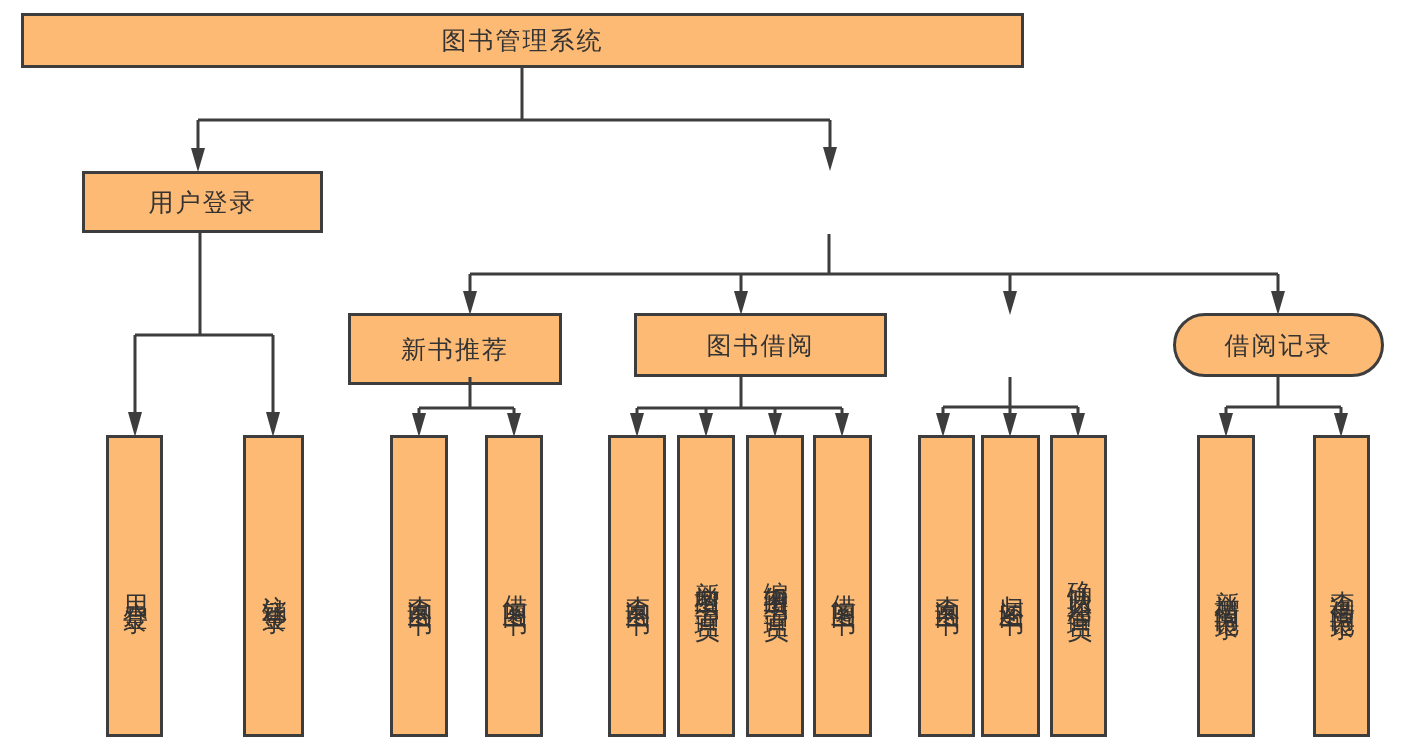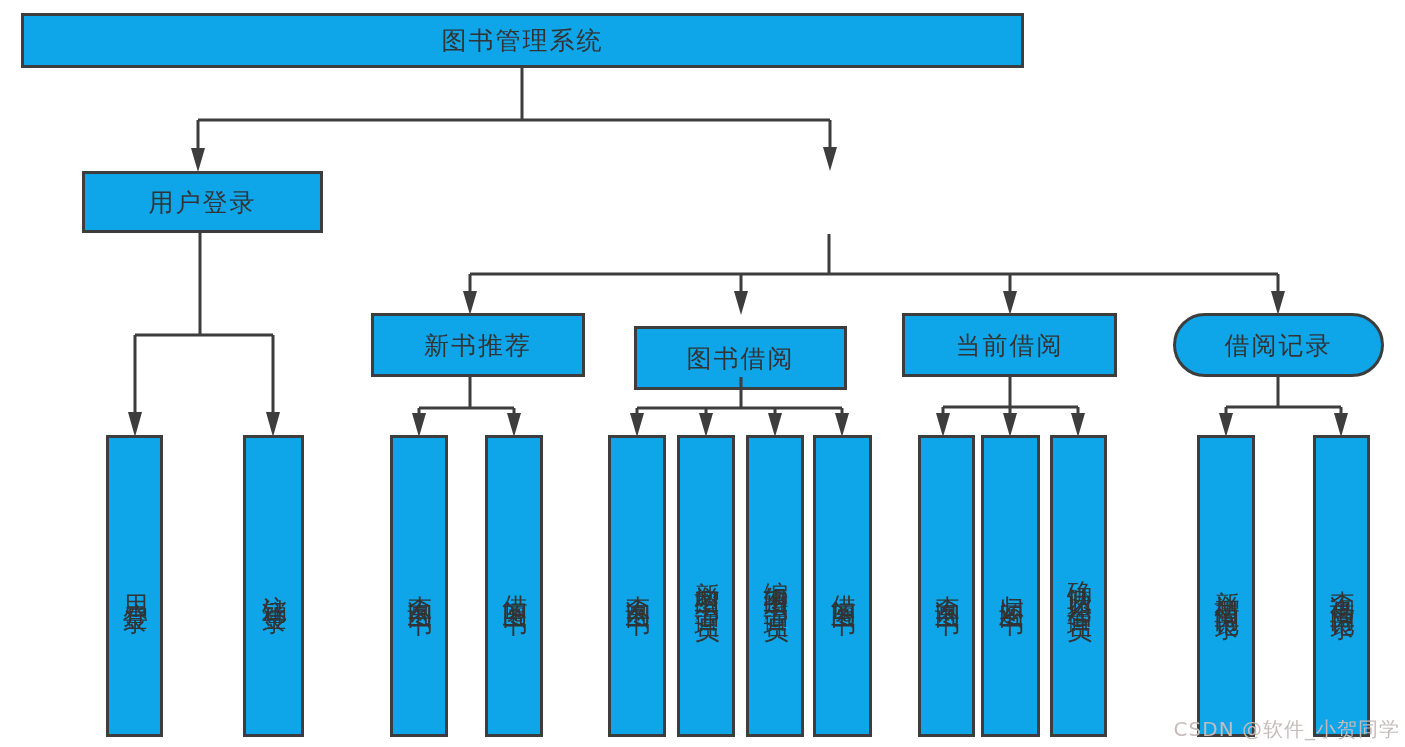--- a/index.html
+++ b/index.html
@@ -13,21 +13,21 @@
     position:relative;
     width:1405px;height:747px;
     background:var(--background);
     font-family:"DejaVu Sans","Liberation Sans",sans-serif;
     overflow:hidden;
   }
   .node{
     position:absolute;
     box-sizing:border-box;
     border:3px solid var(--line);
-    background:#0ea5e9;
+    background:#fdba74;
     display:grid;
     place-items:center;
     color:var(--text);
   }
   .hnode span{
     font-size:25px;
     letter-spacing:2px;
     white-space:nowrap;
   }
   .vnode span{
@@ -67,28 +67,25 @@
 <div class="canvas">
 
   <div class="node hnode" style="left:21px;top:13px;width:1003px;height:55px;">
     <span>图书管理系统</span>
   </div>
 
   <div class="node hnode" style="left:82px;top:171px;width:241px;height:62px;">
     <span>用户登录</span>
   </div>
 
-  <div class="node hnode" style="left:371px;top:313px;width:214px;height:64px;">
+  <div class="node hnode" style="left:348px;top:313px;width:214px;height:72px;">
     <span>新书推荐</span>
   </div>
-  <div class="node hnode" style="left:634px;top:313px;width:213px;height:64px;margin-top:13px;">
+  <div class="node hnode" style="left:634px;top:313px;width:253px;height:64px;">
     <span>图书借阅</span>
-  </div>
-  <div class="node hnode" style="left:902px;top:313px;width:215px;height:64px;">
-    <span>当前借阅</span>
   </div>
   <div class="node hnode" style="left:1173px;top:313px;width:211px;height:64px;border-radius:32px;">
     <span>借阅记录</span>
   </div>
 
   <div class="node vnode" style="left:106px;top:435px;width:57px;height:302px;">
     <span>用户登录</span>
   </div>
   <div class="node vnode" style="left:243px;top:435px;width:61px;height:302px;">
     <span>注销登录</span>
@@ -167,15 +164,14 @@
       <polygon points="1003,413 1017,413 1010,437"></polygon>
       <polygon points="1071,413 1085,413 1078,437"></polygon>
     </g>
     <g>
       <path d="M1278 377 V407 M1226 407 H1341 M1226 407 V414 M1341 407 V414"></path>
       <polygon points="1219,413 1233,413 1226,437"></polygon>
       <polygon points="1334,413 1348,413 1341,437"></polygon>
     </g>
   </svg>
 
-  <div class="watermark">CSDN @软件_小贺同学</div>
 
 </div>
 
 </body></html>

